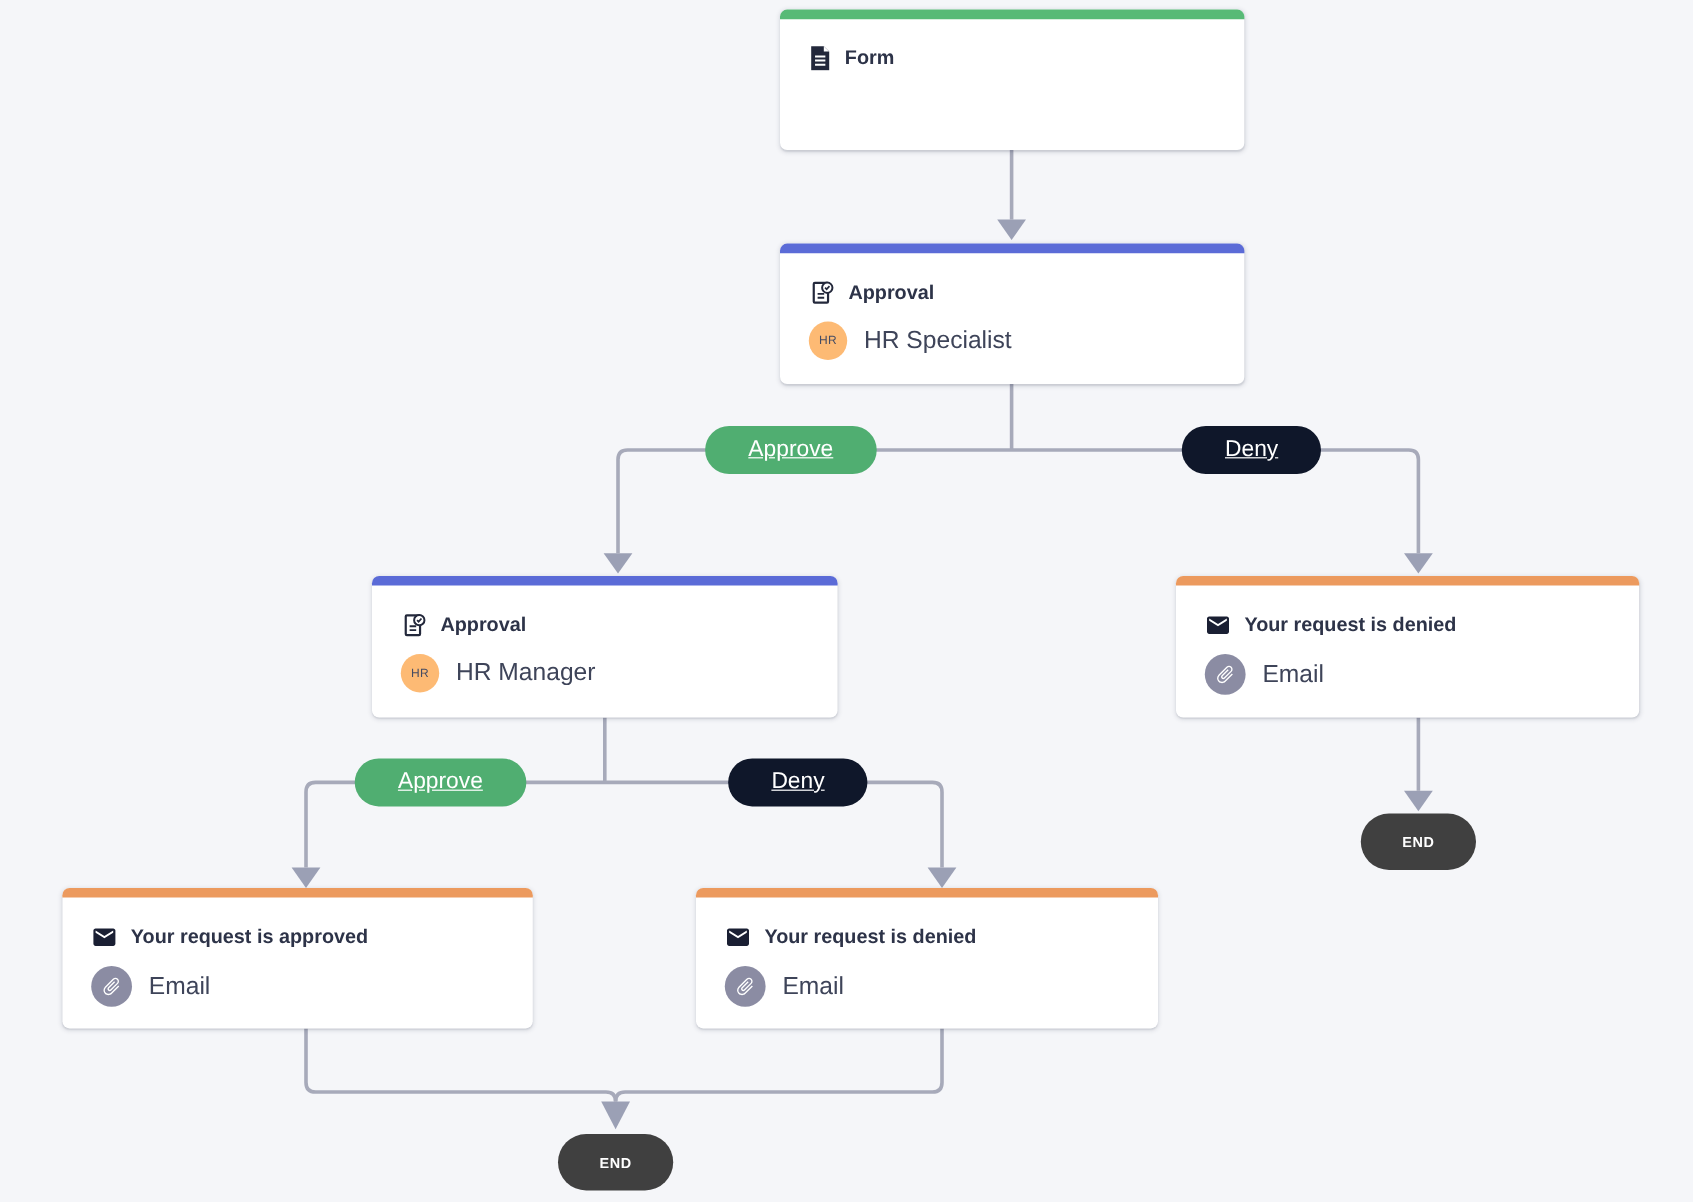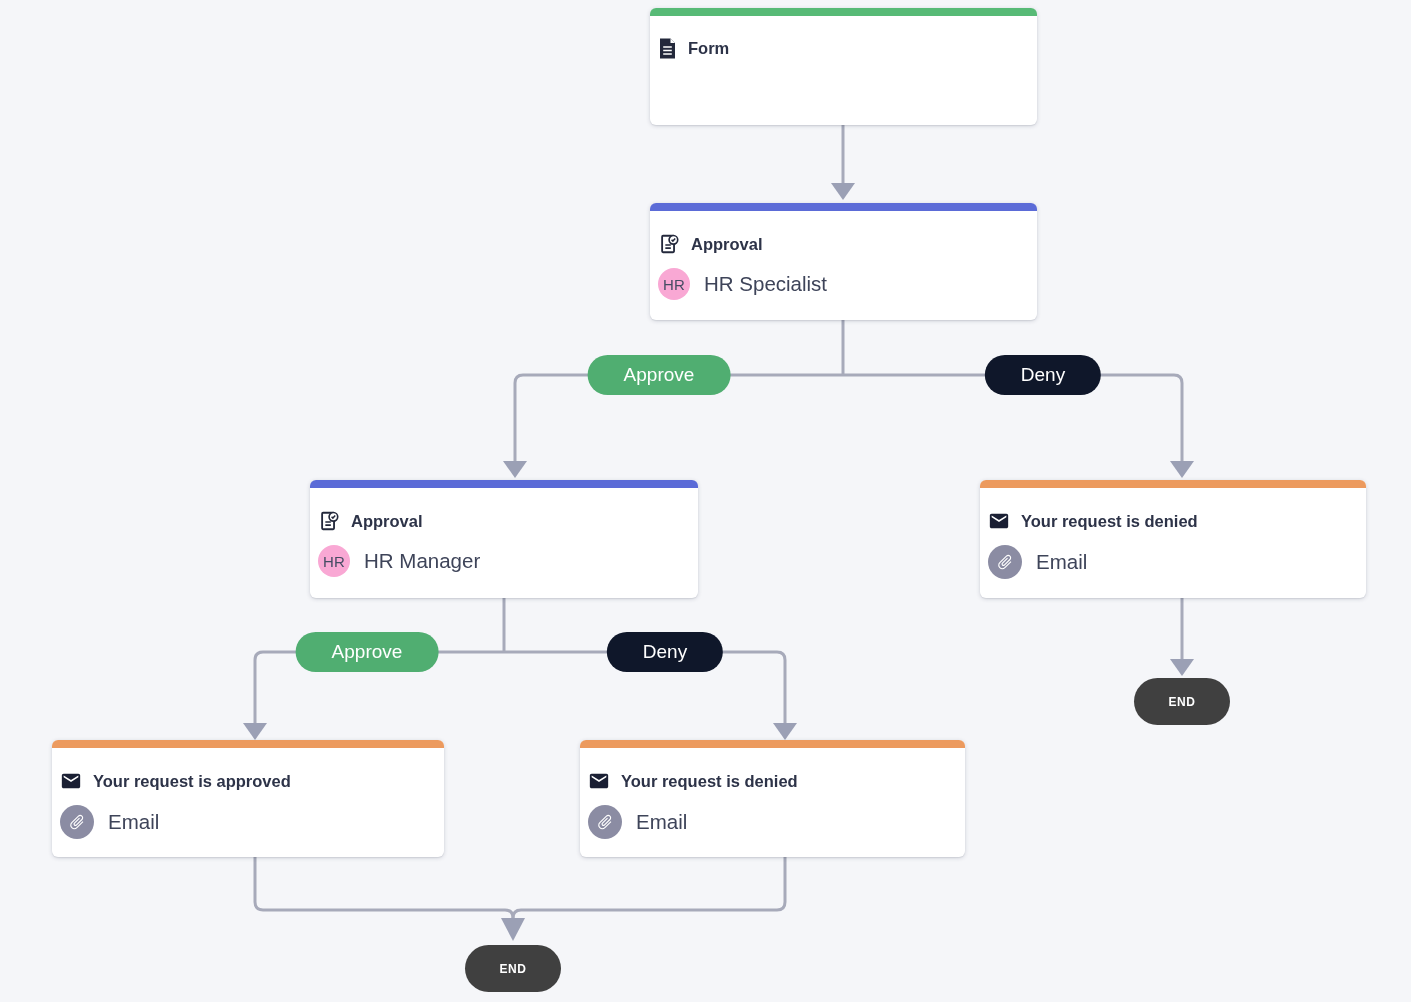--- a/index.html
+++ b/index.html
@@ -3,33 +3,33 @@
 <meta charset="utf-8">
 <style>
   html,body{margin:0;padding:0;}
   body{font-family:"Liberation Sans","DejaVu Sans",sans-serif;}
   .canvas{position:relative;width:1411px;height:1002px;background:#f5f6f9;overflow:hidden;}
   .connectors{position:absolute;left:0;top:0;z-index:0;}
 
   .card{position:absolute;z-index:2;background:#ffffff;border-radius:6px;
         box-shadow:0 1px 4px rgba(40,45,70,.18),0 1px 1px rgba(40,45,70,.08);}
   .card-bar{height:8px;border-radius:6px 6px 0 0;}
-  .card-body{padding:17px 24px 0 8px;}
+  .card-body{padding:17px 24px 0 24px;}
   .card-head{display:flex;align-items:center;gap:11px;font-size:16.5px;font-weight:700;color:#2d3348;margin-top:5px;}
   .card-head .hicon{display:flex;align-items:center;}
   .card-sub{display:flex;align-items:center;gap:14px;margin-top:13px;font-size:20.5px;color:#3e4459;}
   .card-title{margin-top:14px;font-size:23px;color:#3e4459;white-space:nowrap;}
 
-  .avatar-hr{width:32px;height:32px;border-radius:50%;background:#f9a8d4;color:#454c63;
-             font-size:15px;font-weight:500;display:flex;align-items:center;justify-content:center;letter-spacing:.2px;}
+  .avatar-hr{width:32px;height:32px;border-radius:50%;background:#fdba74;color:#454c63;
+             font-size:10px;font-weight:500;display:flex;align-items:center;justify-content:center;letter-spacing:.2px;}
   .avatar-link{width:34px;height:34px;border-radius:50%;background:#8b8ca3;
              display:flex;align-items:center;justify-content:center;}
 
   .pill{position:absolute;z-index:3;transform:translate(-50%,-50%);color:#fff;font-size:19px;
-        height:40px;line-height:40px;padding:0 36px;border-radius:21px;white-space:nowrap;}
+        height:40px;line-height:40px;padding:0 36px;border-radius:21px;white-space:nowrap;text-decoration:underline;}
   .pill-approve{background:#50ae71;}
   .pill-deny{background:#0f172a;}
 
   .end-pill{position:absolute;z-index:3;width:96px;height:47px;border-radius:24px;background:#404040;
             color:#fff;font-size:12px;font-weight:700;letter-spacing:.5px;
             display:flex;align-items:center;justify-content:center;}
 </style>
 </head>
 <body>
 

